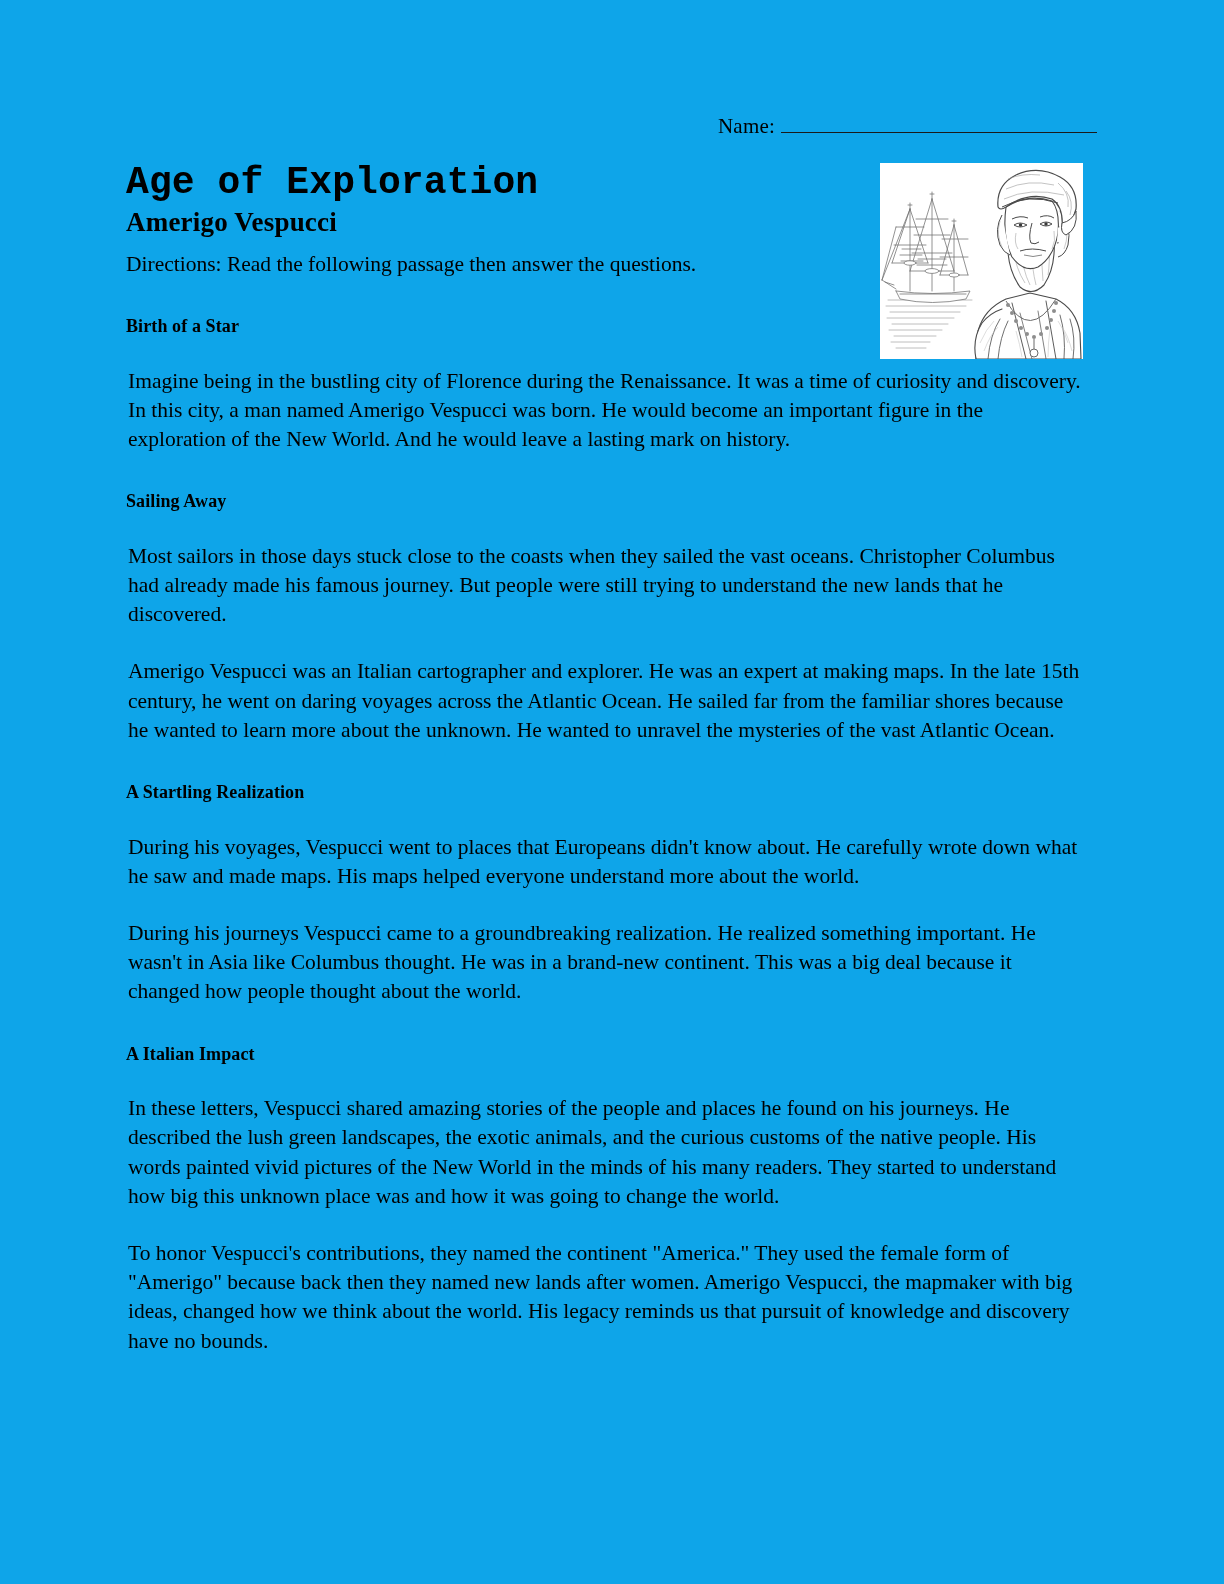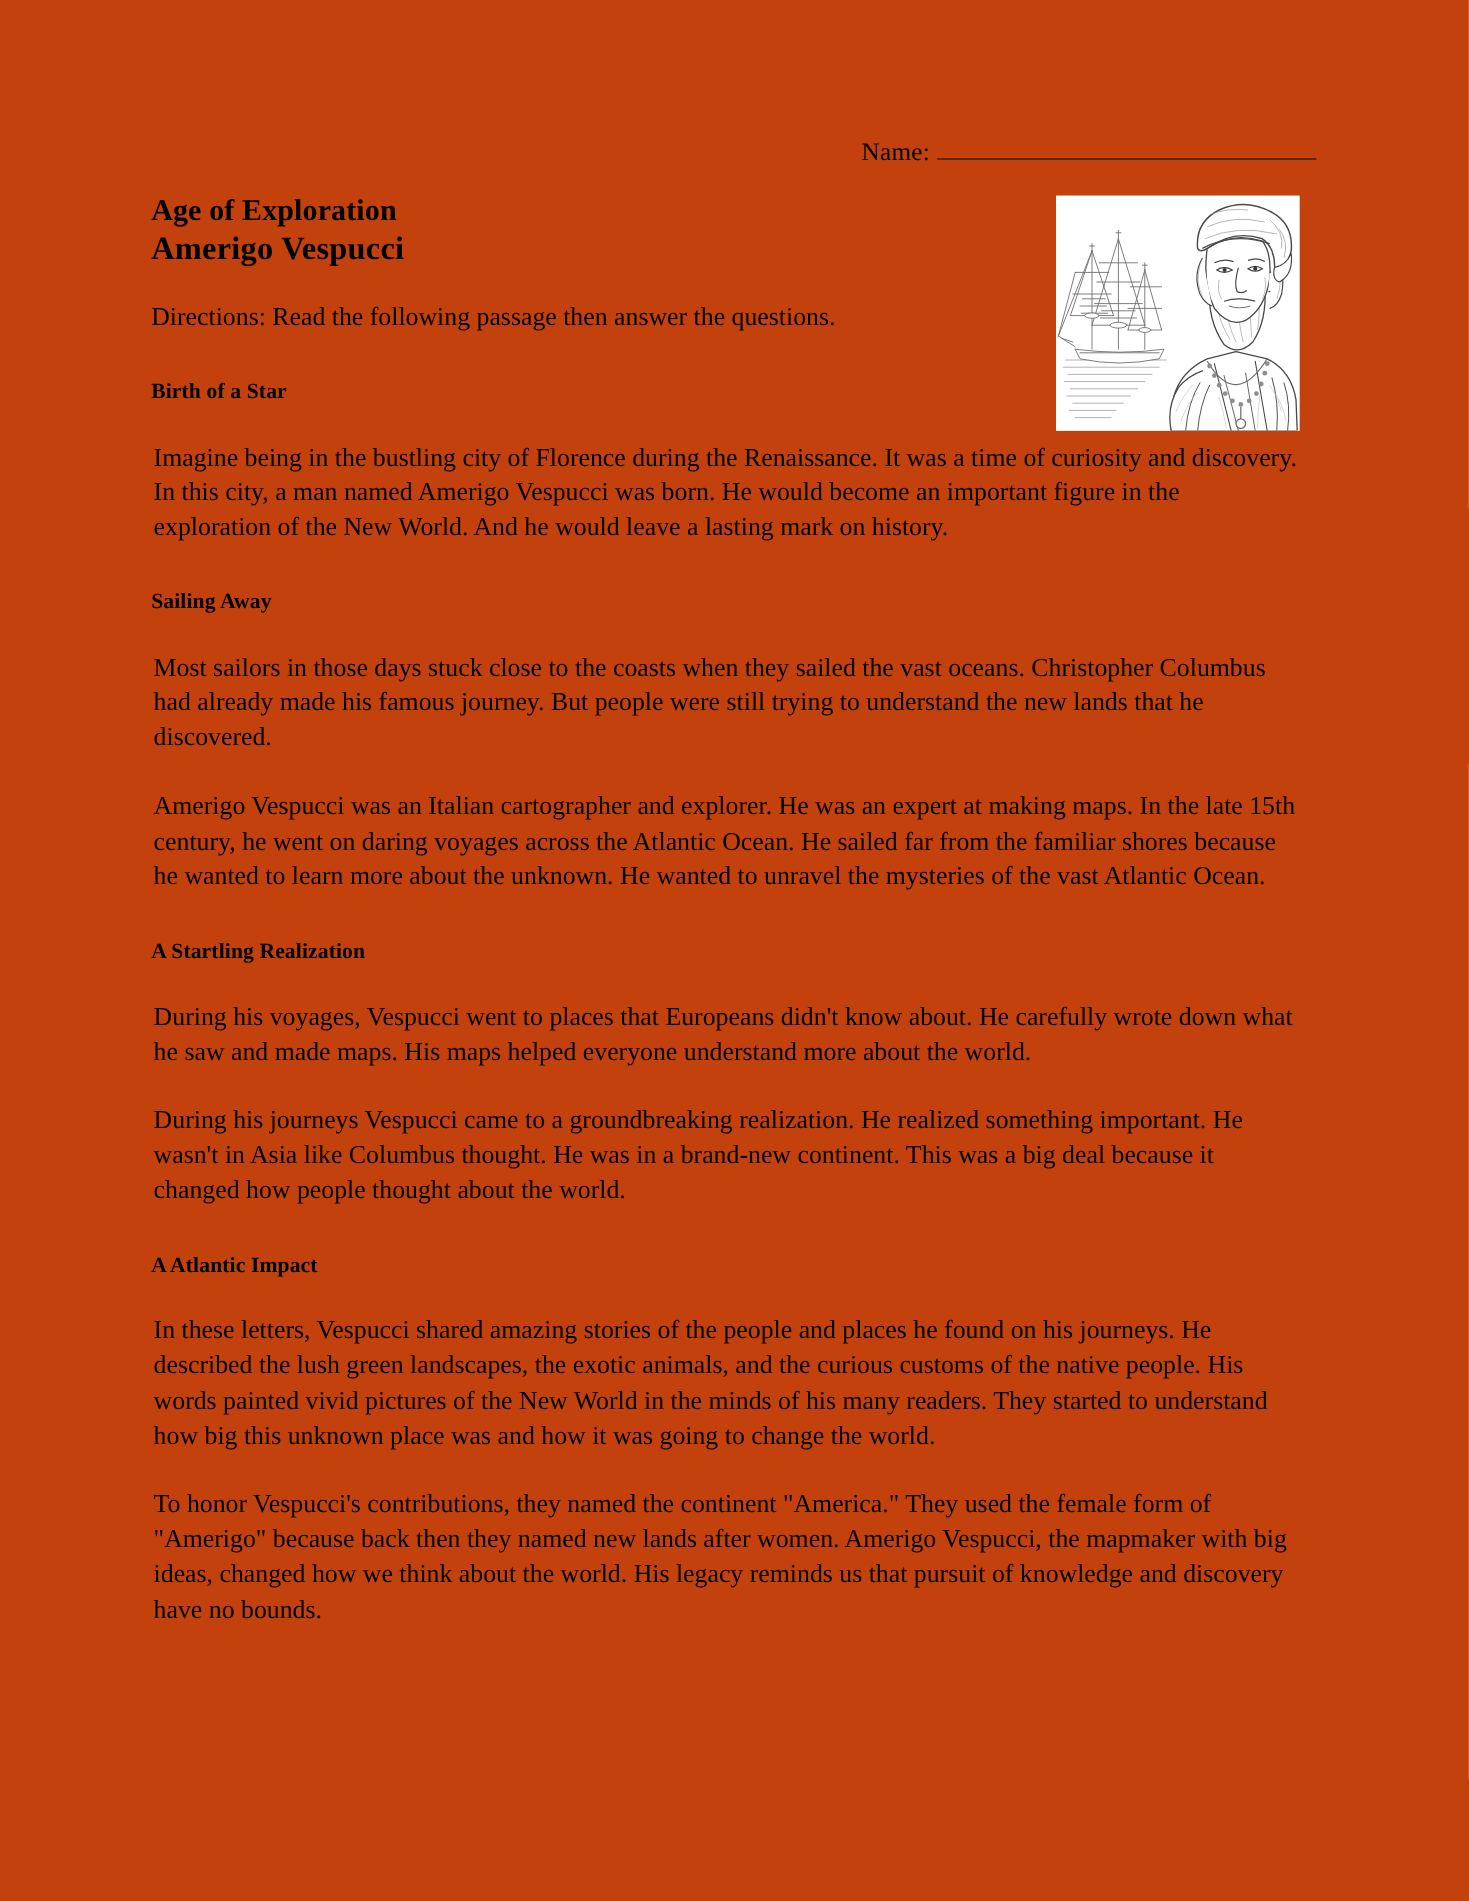--- a/index.html
+++ b/index.html
@@ -13,21 +13,21 @@
     position: relative;
     font-family: "Liberation Serif", "DejaVu Serif", serif;
     color: #000000;
     overflow: hidden;
   }
   .page {
     position: absolute;
     left: 0; top: 0;
     width: 1224px;
     height: 1584px;
-    background: #c2410c;
+    background: #0ea5e9;
   }
 
   
   .name-row {
     position: absolute;
     left: 718px;
     top: 114px;
     width: 380px;
     display: flex;
     align-items: baseline;
@@ -45,25 +45,26 @@
   }
 
   
   .header {
     position: absolute;
     left: 126px;
     top: 162px;
     width: 740px;
   }
   .doc-title {
-    font-size: 25px;
+    font-size: 38px;
     font-weight: bold;
     line-height: 1.12;
     letter-spacing: 0.1px;
     margin: 0;
+    font-family: Liberation Mono, monospace;
   }
   .doc-subtitle {
     font-size: 27px;
     font-weight: bold;
     line-height: 1.15;
     margin: 2px 0 0 0;
     letter-spacing: 0.2px;
   }
 
   
@@ -297,18 +298,18 @@
     <p class="para wrap-around">Imagine being in the bustling city of Florence during the Renaissance. It was a time of curiosity and discovery. In this city, a man named Amerigo Vespucci was born. He would become an important figure in the exploration of the New World. And he would leave a lasting mark on history.</p>
 
     <h2 class="section">Sailing Away</h2>
     <p class="para">Most sailors in those days stuck close to the coasts when they sailed the vast oceans. Christopher Columbus had already made his famous journey. But people were still trying to understand the new lands that he discovered.</p>
     <p class="para">Amerigo Vespucci was an Italian cartographer and explorer. He was an expert at making maps. In the late 15th century, he went on daring voyages across the Atlantic Ocean. He sailed far from the familiar shores because he wanted to learn more about the unknown. He wanted to unravel the mysteries of the vast Atlantic Ocean.</p>
 
     <h2 class="section">A Startling Realization</h2>
     <p class="para">During his voyages, Vespucci went to places that Europeans didn't know about. He carefully wrote down what he saw and made maps. His maps helped everyone understand more about the world.</p>
     <p class="para">During his journeys Vespucci came to a groundbreaking realization. He realized something important. He wasn't in Asia like Columbus thought. He was in a brand-new continent. This was a big deal because it changed how people thought about the world.</p>
 
-    <h2 class="section">A Atlantic Impact</h2>
+    <h2 class="section">A Italian Impact</h2>
     <p class="para">In these letters, Vespucci shared amazing stories of the people and places he found on his journeys. He described the lush green landscapes, the exotic animals, and the curious customs of the native people. His words painted vivid pictures of the New World in the minds of his many readers. They started to understand how big this unknown place was and how it was going to change the world.</p>
     <p class="para">To honor Vespucci's contributions, they named the continent "America." They used the female form of "Amerigo" because back then they named new lands after women.  Amerigo Vespucci, the mapmaker with big ideas, changed how we think about the world. His legacy reminds us that pursuit of knowledge and discovery have no bounds.</p>
 
   </div>
 </div>
 
 </body></html>

